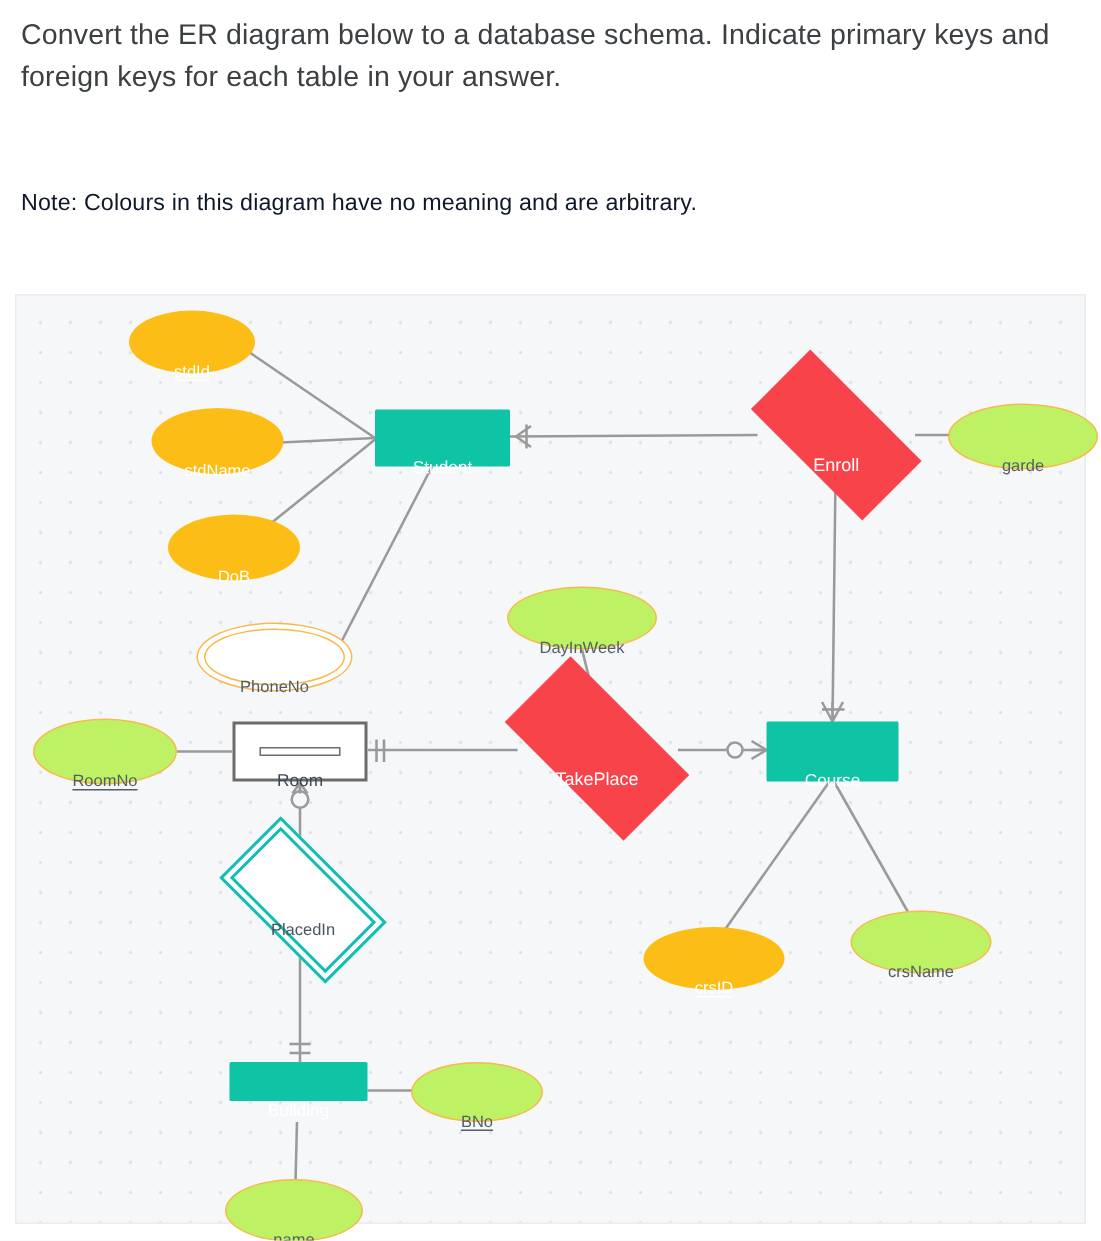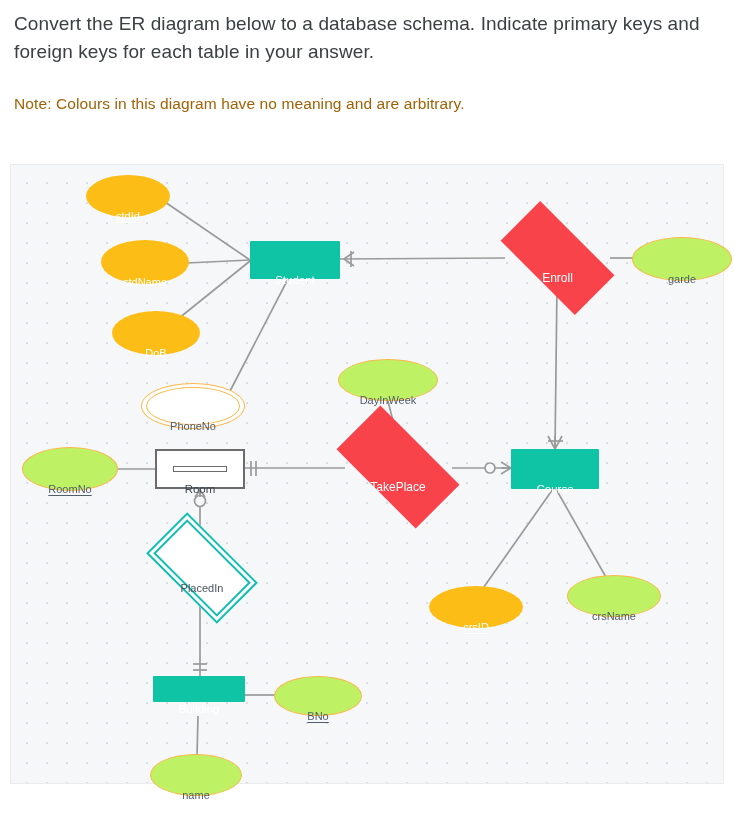--- a/index.html
+++ b/index.html
@@ -14,24 +14,24 @@
   .question{
     padding:10px 14px 0 14px;
     font-size:19px;
     line-height:1.45;
     color:#3c4043;
     letter-spacing:.1px;
   }
   .question p{margin:0;}
   .note{
     padding:0 14px;
-    margin-top:28px;
+    margin-top:60px;
     font-size:15.5px;
     line-height:1.45;
-    color:#a16207;
+    color:#0f172a;
     letter-spacing:.1px;
   }
   .canvas-wrap{
     position:relative;
     margin-top:48px;
     margin-left:10px;
     width:714px;
     height:620px;
   }
   .canvas{
@@ -253,21 +253,21 @@
   </div>
 
   <div class="node attr attr-key" style="left:91px;top:76px;width:88px;height:44px;">
     <span>stdName</span>
   </div>
 
   <div class="node attr attr-key" style="left:102px;top:147px;width:88px;height:44px;">
     <span>DoB</span>
   </div>
 
-  <div class="node attr attr-multi" style="left:131px;top:219px;width:104px;height:46px;">
+  <div class="node attr attr-multi" style="left:121px;top:219px;width:104px;height:46px;">
     <div class="inner">
       <span>PhoneNo</span>
     </div>
   </div>
 
   <div class="node attr attr-plain" style="left:622px;top:73px;width:100px;height:44px;">
     <span>garde</span>
   </div>
 
   <div class="node attr attr-plain" style="left:328px;top:195px;width:100px;height:42px;">

